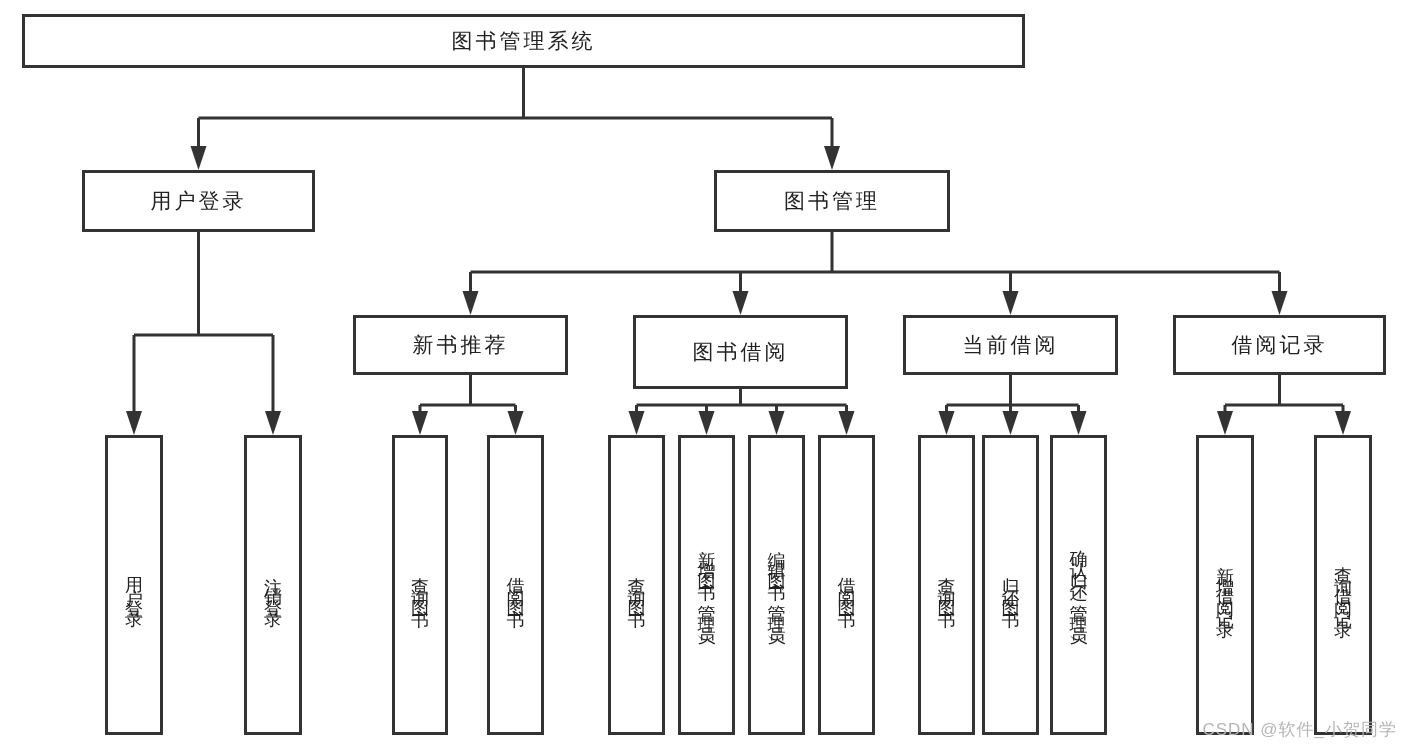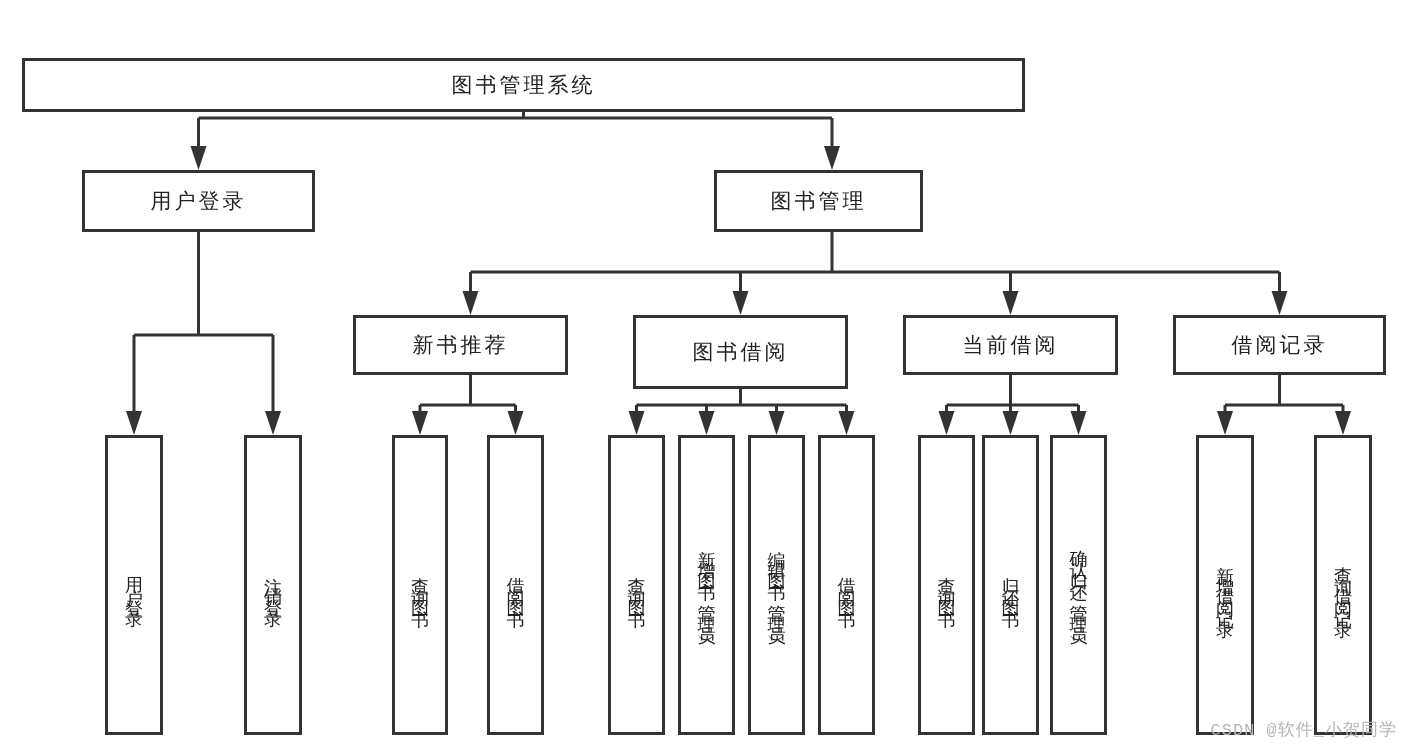--- a/index.html
+++ b/index.html
@@ -31,39 +31,38 @@
     white-space:nowrap;
   }
   .leaf{
     writing-mode:vertical-rl;
     text-orientation:mixed;
     font-size:18px;
     letter-spacing:11px;
     white-space:nowrap;
   }
   
-  .n-root{left:22px;top:14px;width:1003px;height:54px;margin-top:44px;}
+  .n-root{left:22px;top:14px;width:1003px;height:54px;}
   .n-l2-0{left:82px;top:170px;width:233px;height:62px;}
-  .n-l2-1{left:714px;top:170px;width:209px;height:62px;}
+  .n-l2-1{left:714px;top:170px;width:236px;height:62px;}
   .n-l3-0{left:353px;top:315px;width:215px;height:60px;}
   .n-l3-1{left:633px;top:315px;width:215px;height:74px;}
   .n-l3-2{left:903px;top:315px;width:215px;height:60px;}
   .n-l3-3{left:1173px;top:315px;width:213px;height:60px;}
   
   .lf{top:435px;height:300px;width:57px;}
   .lf-g1a{left:105px;width:58px;} .lf-g1b{left:244px;width:58px;}
   .lf-g2a{left:392px;width:56px;} .lf-g2b{left:487px;}
   .lf-g3a{left:608px;} .lf-g3b{left:678px;} .lf-g3c{left:748px;} .lf-g3d{left:818px;}
   .lf-g4a{left:918px;} .lf-g4b{left:982px;} .lf-g4c{left:1050px;}
   .lf-g5a{left:1196px;width:58px;} .lf-g5b{left:1314px;width:58px;}
   .watermark{
     position:absolute;right:8px;bottom:6px;
     font-size:17px;color:var(--watermark-color);
     letter-spacing:1px;
-    font-family:Liberation Mono, monospace;
   }
 </style>
 </head>
 <body>
 
 <div class="canvas">
 
   <svg class="connector" viewBox="0 0 1405 747" xmlns="http://www.w3.org/2000/svg" aria-hidden="true">
 
     <path d="M523.5 68 V118 M198.5 118 H832

